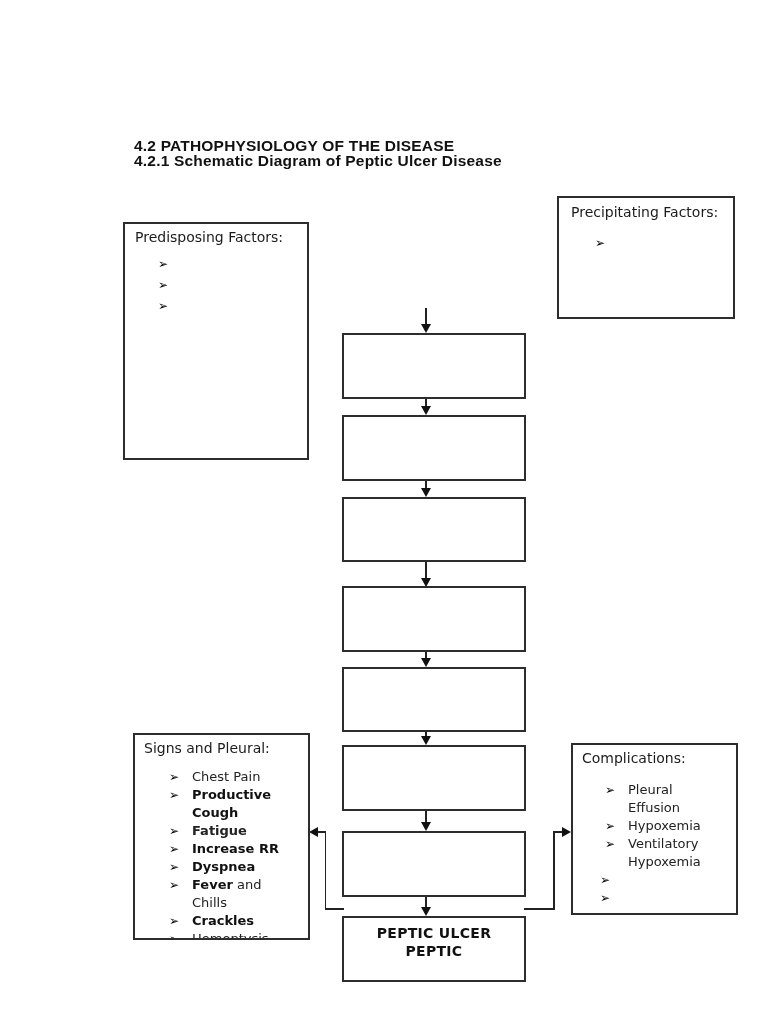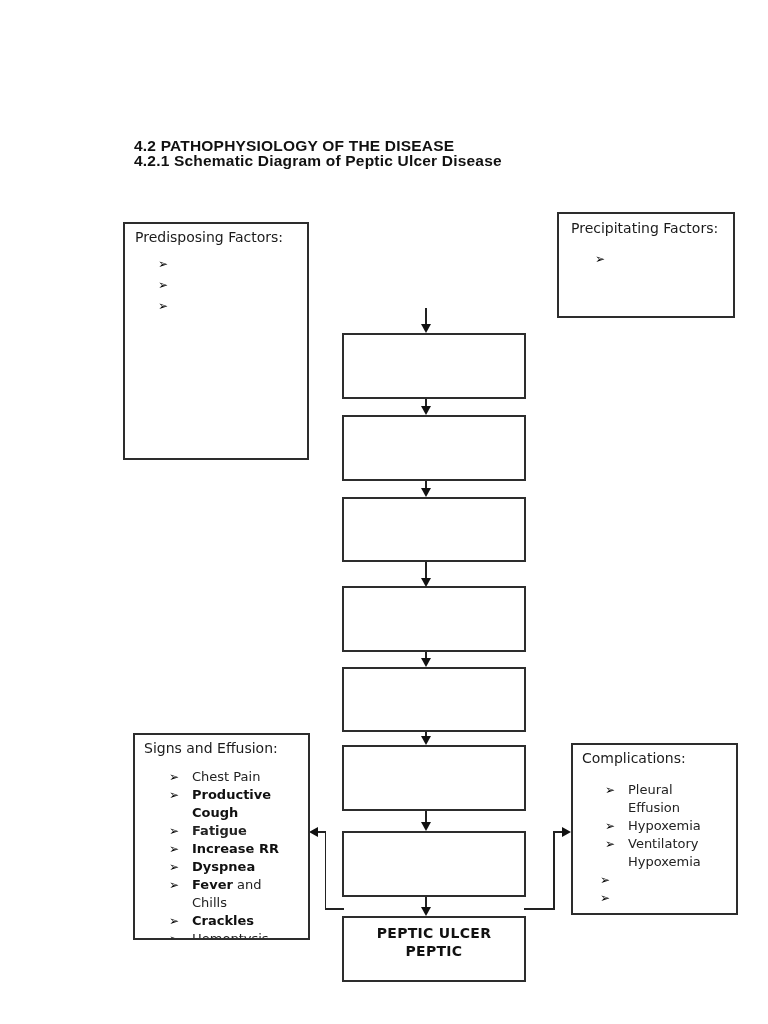--- a/index.html
+++ b/index.html
@@ -40,21 +40,21 @@
 
   <div class="box" style="left:123px;top:222px;width:186px;height:238px;padding-left:32px;">
     <div class="box-title">Predisposing Factors:</div>
     <div class="bullets" style="left:33px;top:29px;">
       <div class="b-row"><span class="blt">➢</span></div>
       <div class="b-row"><span class="blt">➢</span></div>
       <div class="b-row"><span class="blt">➢</span></div>
     </div>
   </div>
 
-  <div class="box" style="left:557px;top:212px;width:178px;height:106px;">
+  <div class="box" style="left:557px;top:196px;width:178px;height:123px;">
     <div class="box-title" style="left:12px;top:6px;">Precipitating Factors:</div>
     <div class="bullets" style="left:36px;top:34px;">
       <div class="b-row"><span class="blt">➢</span></div>
     </div>
   </div>
 
 
   <div class="box" style="left:342px;top:333px;width:184px;height:66px;"></div>
   <div class="box" style="left:342px;top:415px;width:184px;height:66px;"></div>
   <div class="box" style="left:342px;top:497px;width:184px;height:65px;"></div>
@@ -98,21 +98,21 @@
   <div class="vline" style="left:324.5px;top:831px;height:78.5px;"></div>
   <div class="hline" style="left:317px;top:831.3px;width:9px;"></div>
   <div class="head-left" style="left:309px;top:826.5px;"></div>
 
   <div class="hline" style="left:524px;top:908px;width:30.5px;"></div>
   <div class="vline" style="left:553px;top:831px;height:78.5px;"></div>
   <div class="hline" style="left:554px;top:831.3px;width:8.5px;"></div>
   <div class="head-right" style="left:562px;top:826.5px;"></div>
 
   <div class="box clip" style="left:133px;top:733px;width:177px;height:207px;">
-    <div class="box-title" style="left:9px;top:5px;">Signs and Effusion:</div>
+    <div class="box-title" style="left:9px;top:5px;">Signs and Pleural:</div>
     <div class="list" style="left:34px;top:33px;width:130px;">
       <div class="li">
         <span class="blt">➢</span>
         <span class="txt" style="width:103px;"><span>Chest Pain</span></span>
       </div>
       <div class="li">
         <span class="blt">➢</span>
         <span class="txt" style="width:103px;"><span class="bold">Productive Cough</span></span>
       </div>
       <div class="li">

